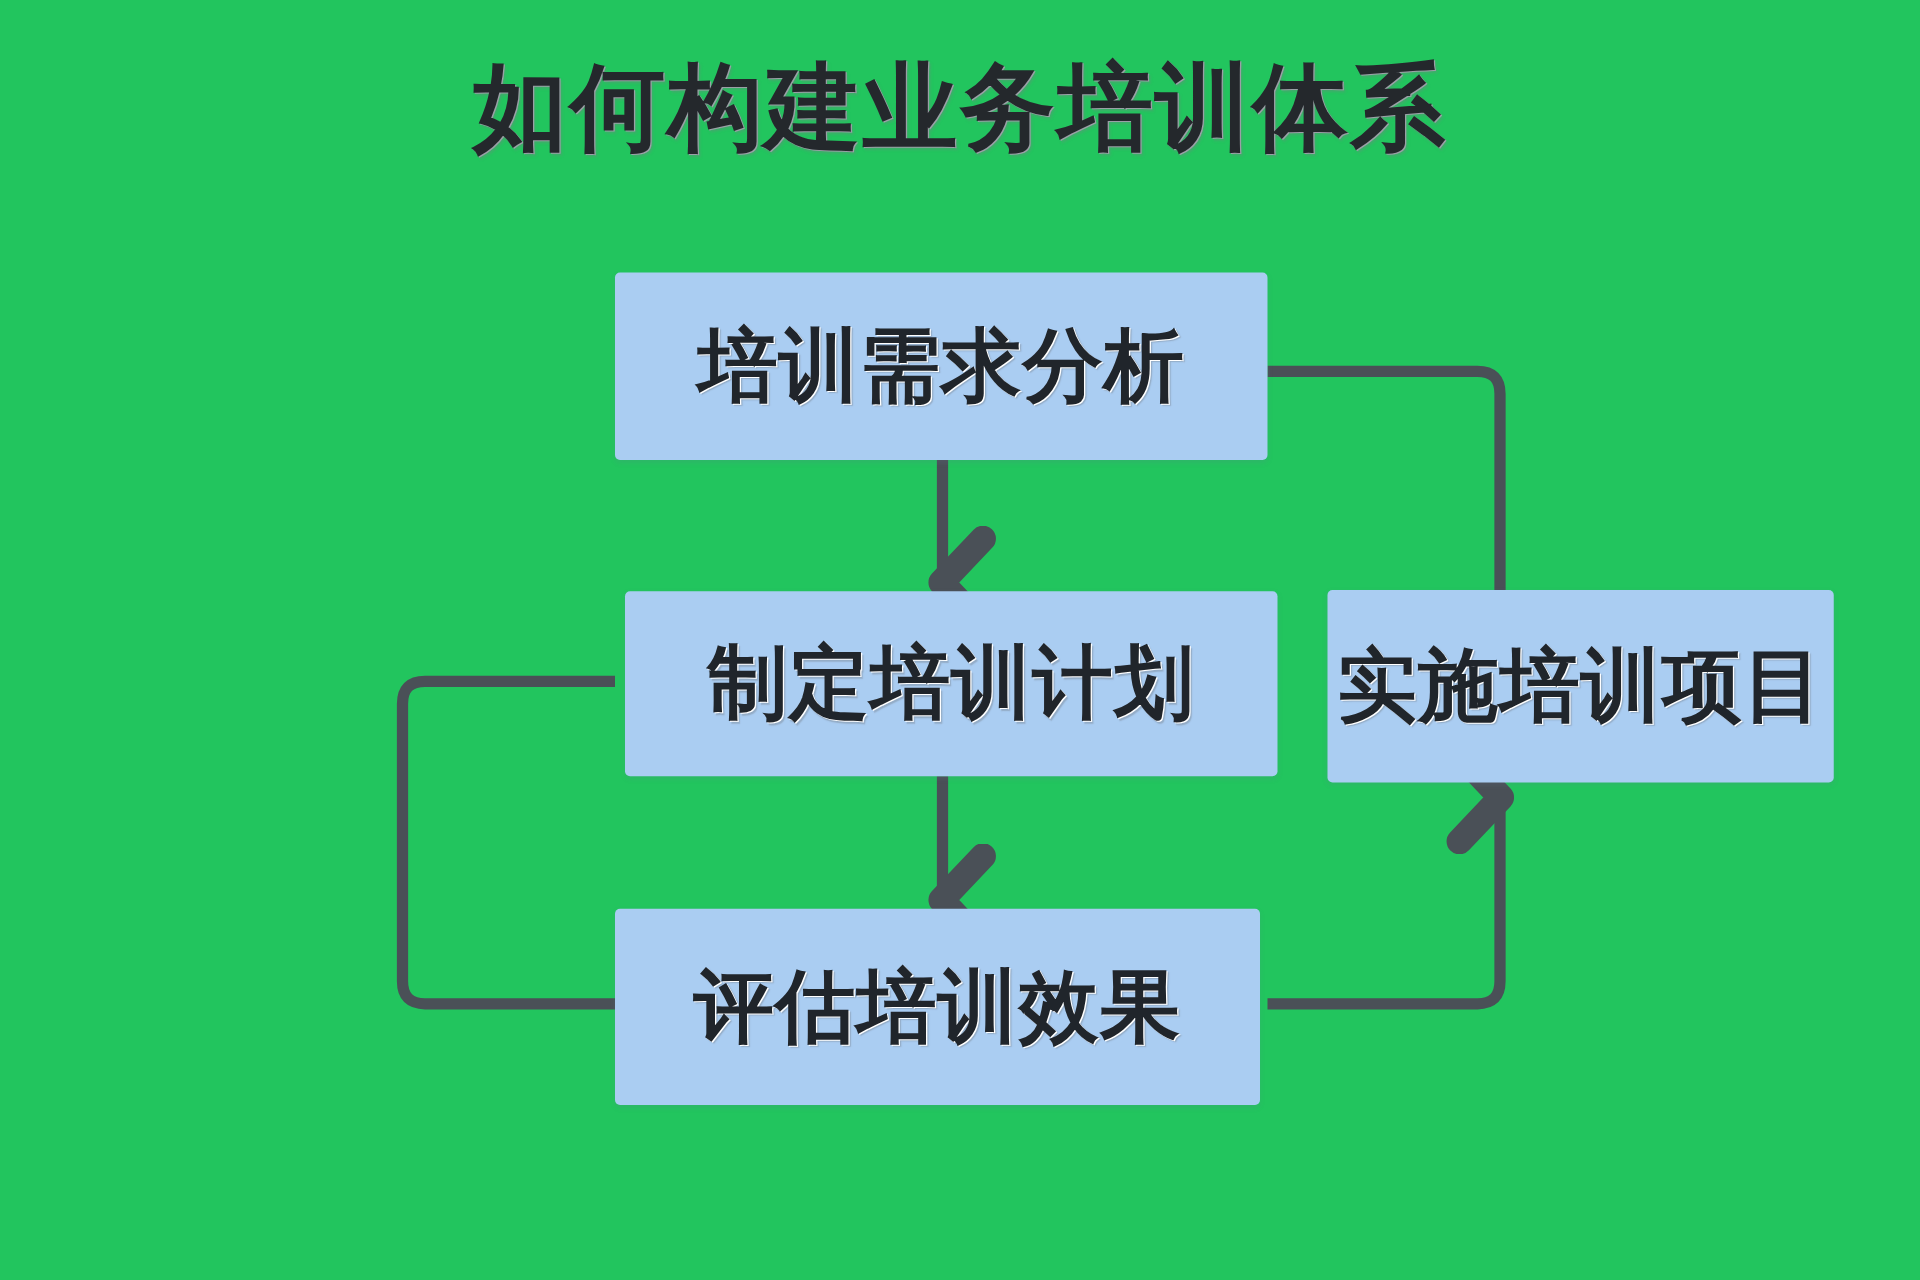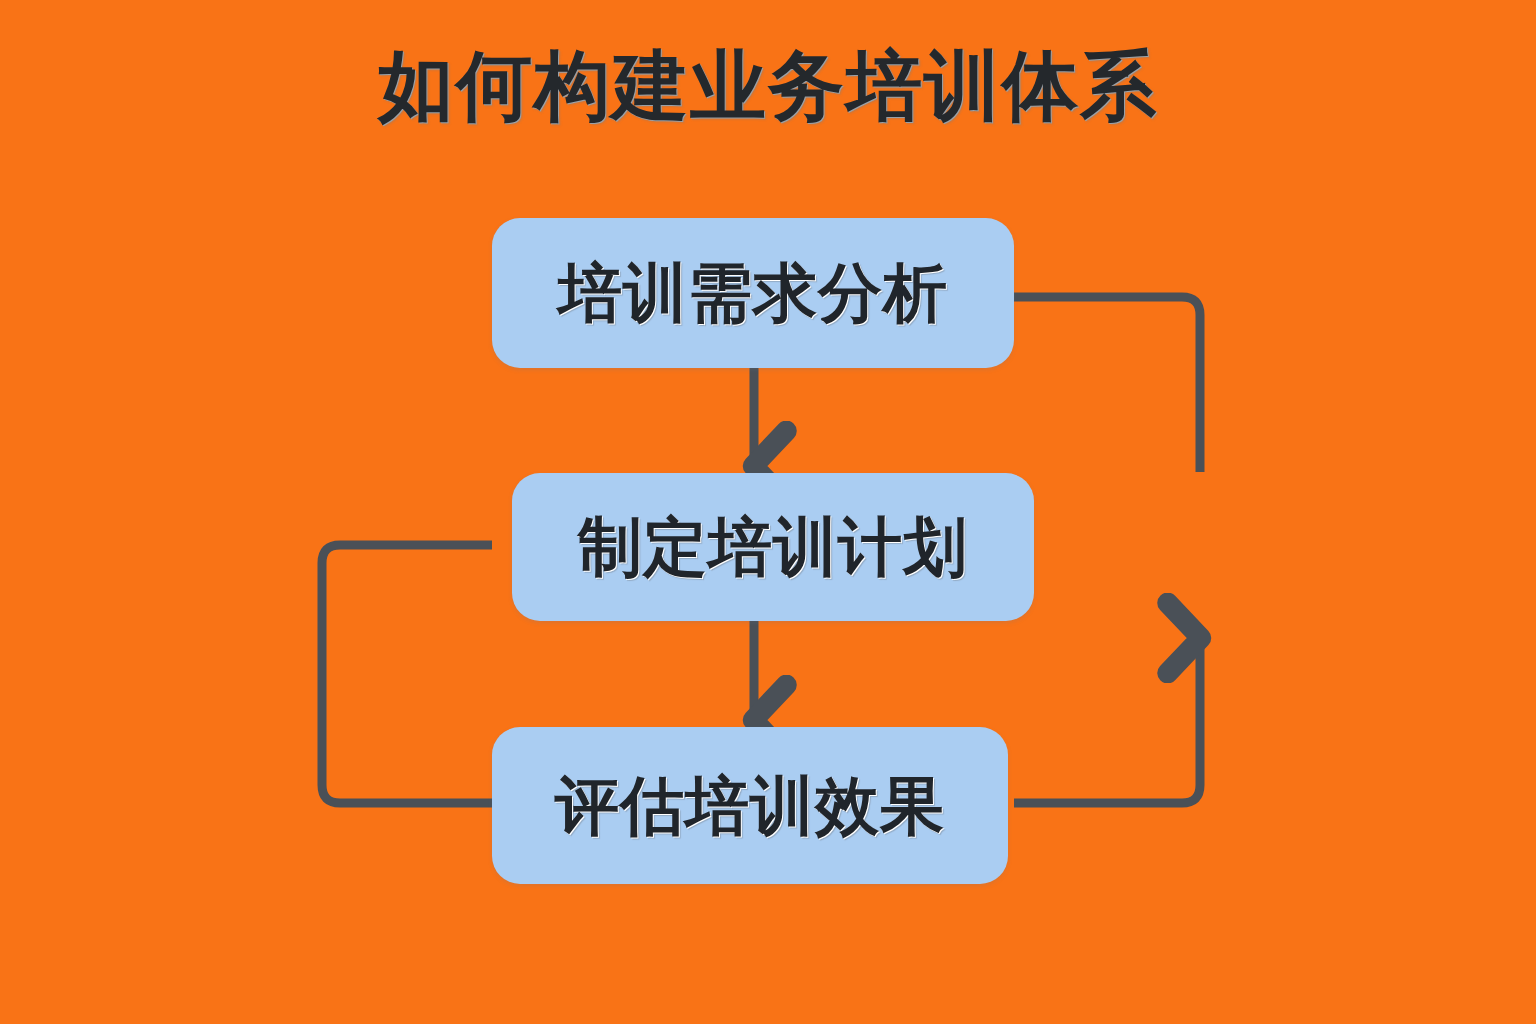--- a/index.html
+++ b/index.html
@@ -8,21 +8,21 @@
     padding: 0;
     background: #ffffff;
   }
   body {
     font-family: "DejaVu Sans", "Liberation Sans", sans-serif;
   }
   #canvas {
     position: relative;
     width: 1536px;
     height: 1024px;
-    background: #f97316;
+    background: #22c55e;
     overflow: hidden;
   }
   #diagram-title {
     position: absolute;
     left: 0;
     top: 48px;
     width: 1536px;
     text-align: center;
     font-size: 76px;
     line-height: 1.0;
@@ -37,37 +37,37 @@
     position: absolute;
     left: 0;
     top: 0;
     width: 1536px;
     height: 1024px;
   }
   .node {
     position: absolute;
     box-sizing: border-box;
     background: #aacdf2;
-    border-radius: 28px;
+    border-radius: 4px;
     display: flex;
     align-items: center;
     justify-content: center;
     box-shadow: 0 2px 4px rgba(100,120,150,0.18);
   }
   .node-label {
     font-size: 64px;
     font-weight: bold;
     line-height: 1.0;
     color: #20252b;
     letter-spacing: 1px;
     white-space: nowrap;
     text-shadow: 1px 1px 0 #ffffff, 2px 2px 1px rgba(120,130,145,0.45);
   }
   #node-1 { left: 492px; top: 218px;  width: 522px; height: 150px; }
-  #node-2 { left: 512px; top: 473px;  width: 522px; height: 148px; }
+  #node-2 { left: 500px; top: 473px;  width: 522px; height: 148px; }
   #node-3 { left: 492px; top: 727px;  width: 516px; height: 157px; }
   #node-4 { left: 1062px; top: 472px; width: 405px; height: 154px; }
 </style>
 </head>
 <body>
 
 <div id="canvas">
 
   <div id="diagram-title">如何构建业务培训体系</div>
 
@@ -94,14 +94,17 @@
   </div>
 
   <div class="node" id="node-2">
     <span class="node-label">制定培训计划</span>
   </div>
 
   <div class="node" id="node-3">
     <span class="node-label">评估培训效果</span>
   </div>
 
+  <div class="node" id="node-4">
+    <span class="node-label">实施培训项目</span>
+  </div>
 
 </div>
 
 </body></html>

